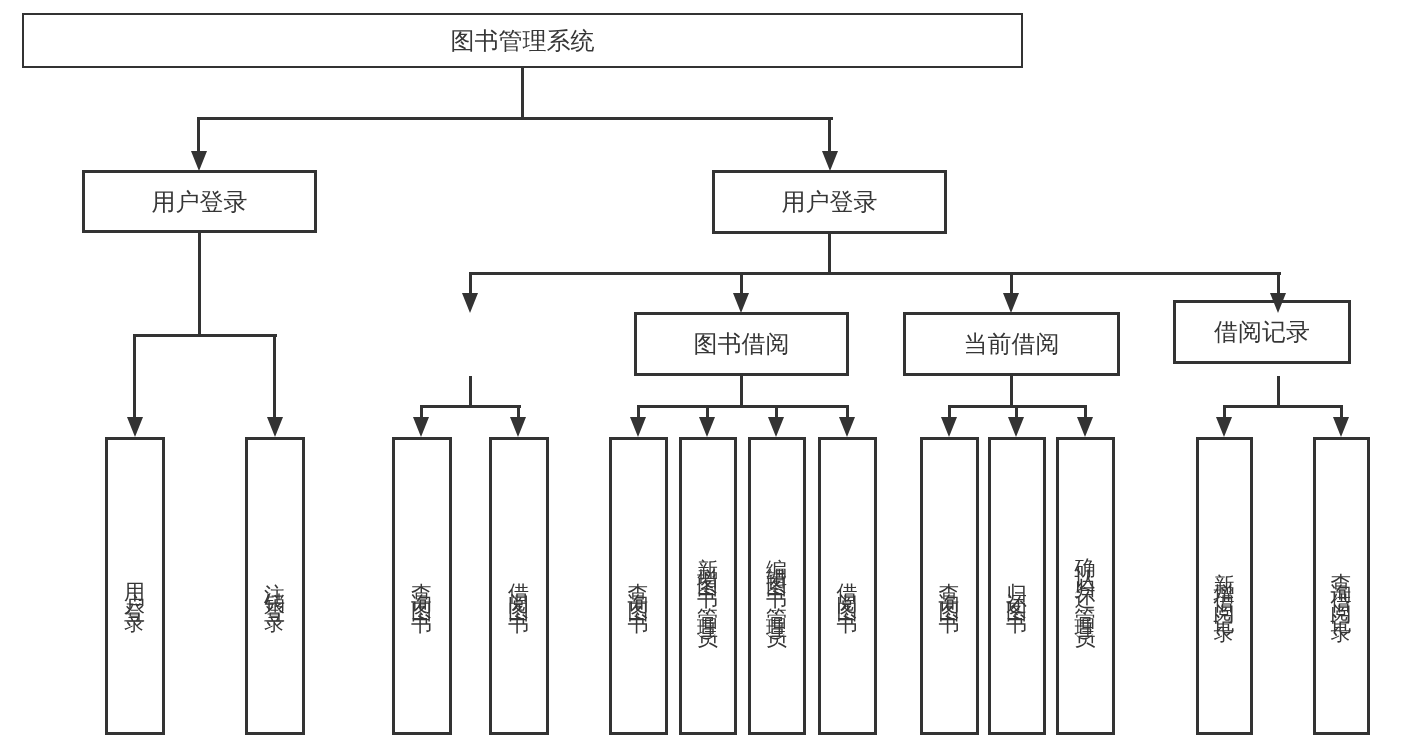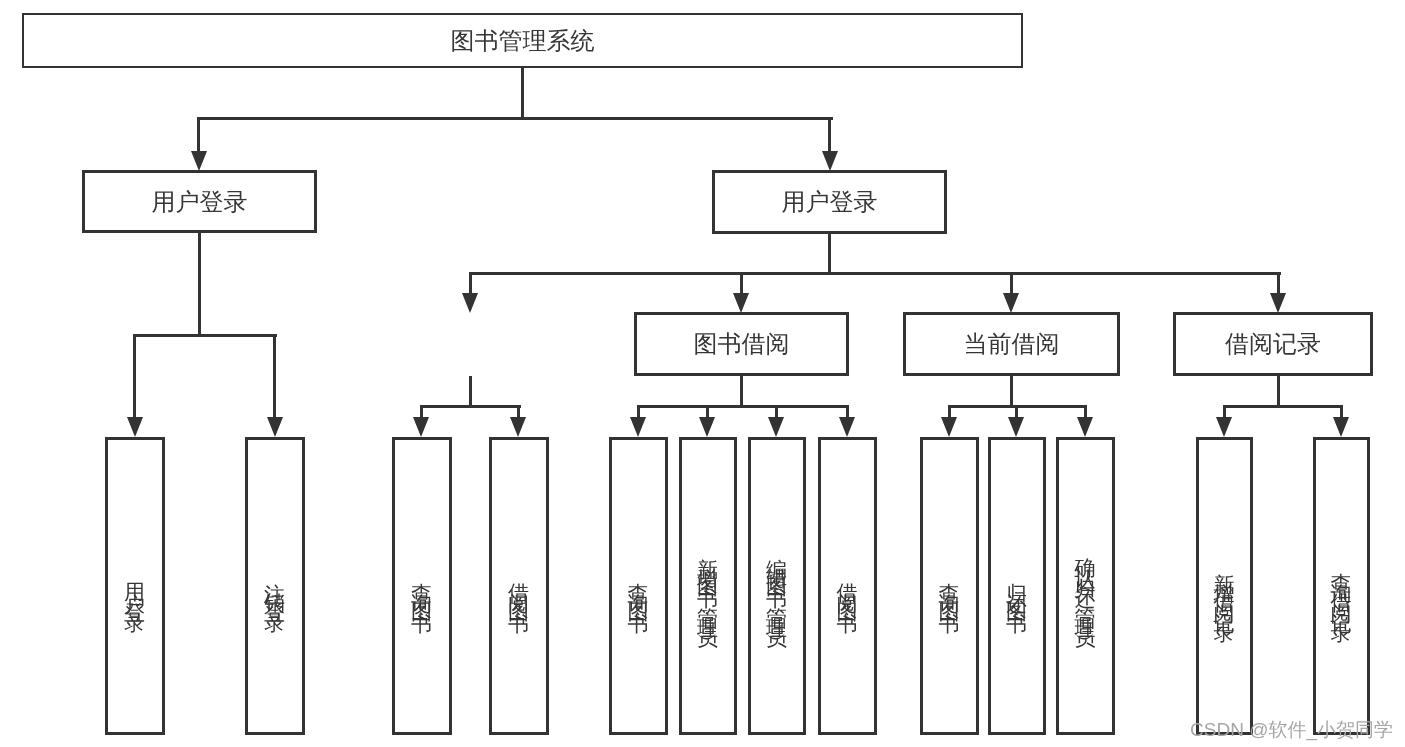--- a/index.html
+++ b/index.html
@@ -66,21 +66,21 @@
   <div class="node node-branch" style="left:712px;top:170px;width:235px;height:64px">
     <span>用户登录</span>
   </div>
 
   <div class="node node-branch" style="left:903px;top:312px;width:217px;height:64px">
     <span>当前借阅</span>
   </div>
   <div class="node node-branch" style="left:634px;top:312px;width:215px;height:64px">
     <span>图书借阅</span>
   </div>
-  <div class="node node-branch" style="left:1173px;top:312px;width:200px;height:64px">
+  <div class="node node-branch" style="left:1173px;top:300px;width:178px;height:64px">
     <span>借阅记录</span>
   </div>
 
   <div class="node node-leaf" style="left:105px;top:437px;width:60px;height:298px">
     <span class="vtext">用户登录</span>
   </div>
   <div class="node node-leaf" style="left:245px;top:437px;width:60px;height:298px">
     <span class="vtext">注销登录</span>
   </div>
   <div class="node node-leaf" style="left:392px;top:437px;width:60px;height:298px">
@@ -169,15 +169,14 @@
   <div class="line" style="left:1084px;top:407px;width:3px;height:12px"></div>
   <div class="arrowhead" style="left:1077px;top:417px"></div>
 
   <div class="line" style="left:1277px;top:376px;width:3px;height:31px"></div>
   <div class="line" style="left:1223px;top:405px;width:120px;height:3px"></div>
   <div class="line" style="left:1223px;top:407px;width:3px;height:12px"></div>
   <div class="arrowhead" style="left:1216px;top:417px"></div>
   <div class="line" style="left:1340px;top:407px;width:3px;height:12px"></div>
   <div class="arrowhead" style="left:1333px;top:417px"></div>
 
-  <div class="watermark">CSDN @软件_小贺同学</div>
 
 </div>
 
 </body></html>

